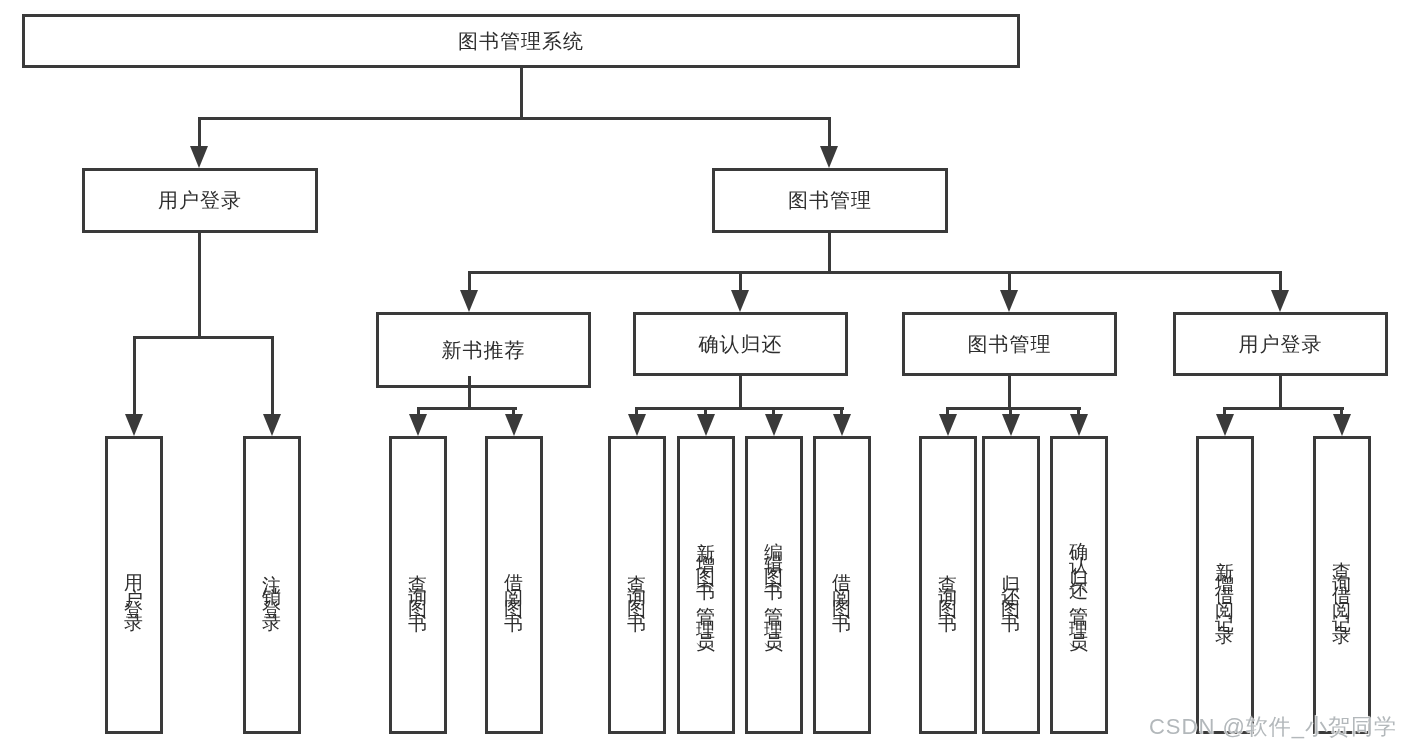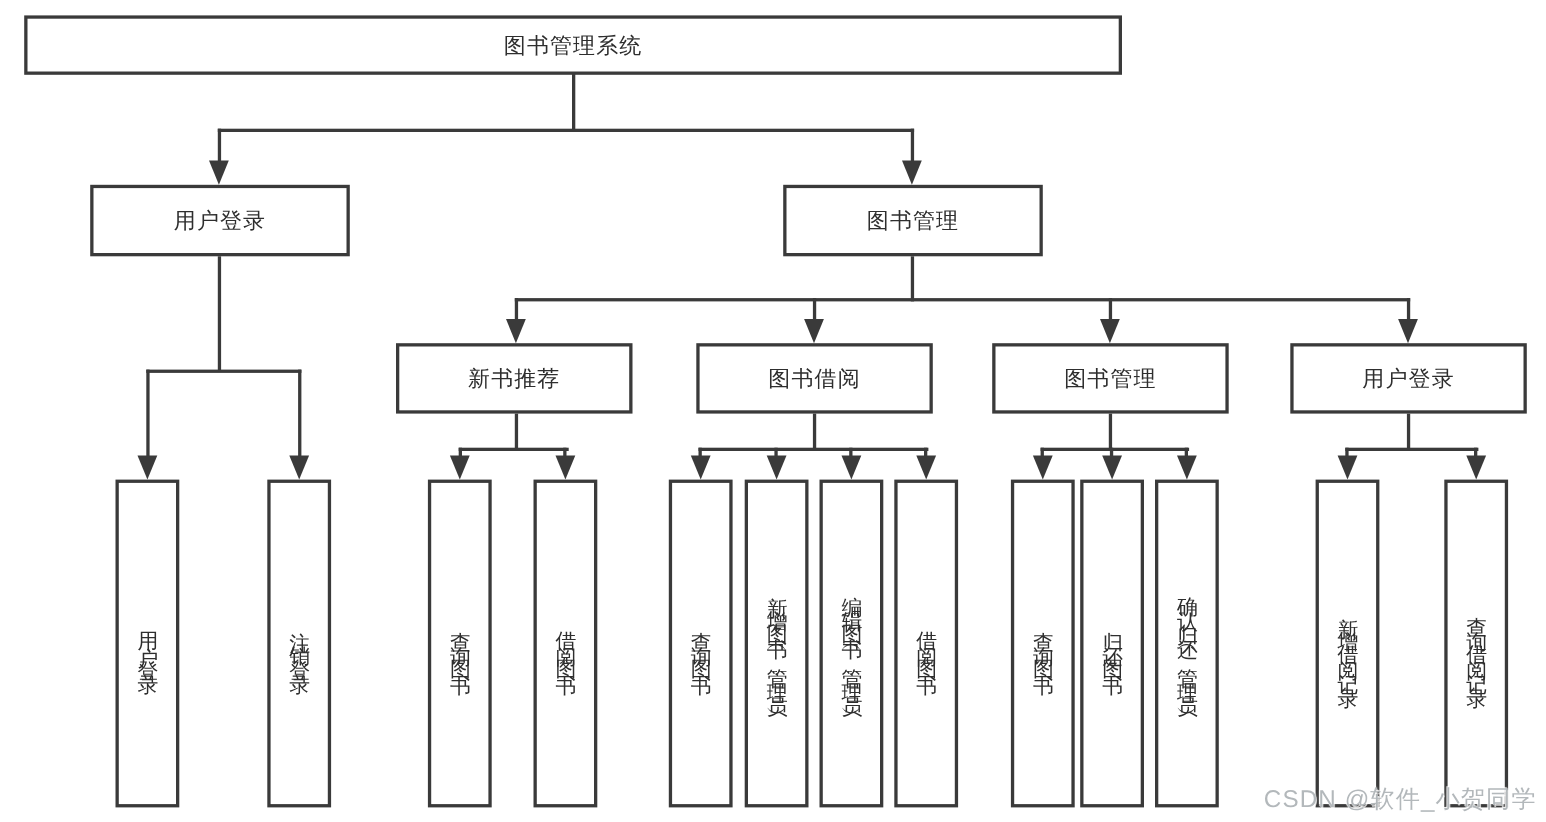--- a/index.html
+++ b/index.html
@@ -74,25 +74,25 @@
     <span class="hlabel">图书管理系统</span>
   </div>
 
   <div class="box" style="left:82px;top:168px;width:236px;height:65px">
     <span class="hlabel">用户登录</span>
   </div>
   <div class="box" style="left:712px;top:168px;width:236px;height:65px">
     <span class="hlabel">图书管理</span>
   </div>
 
-  <div class="box" style="left:360px;top:312px;width:215px;height:64px">
+  <div class="box" style="left:376px;top:312px;width:215px;height:76px">
     <span class="hlabel">新书推荐</span>
   </div>
   <div class="box" style="left:633px;top:312px;width:215px;height:64px">
-    <span class="hlabel">图书借阅</span>
+    <span class="hlabel">确认归还</span>
   </div>
   <div class="box" style="left:902px;top:312px;width:215px;height:64px">
     <span class="hlabel">图书管理</span>
   </div>
   <div class="box" style="left:1173px;top:312px;width:215px;height:64px">
     <span class="hlabel">用户登录</span>
   </div>
 
   <div class="box leaf" style="left:105px">
     <span class="vlabel">用户登录</span>

